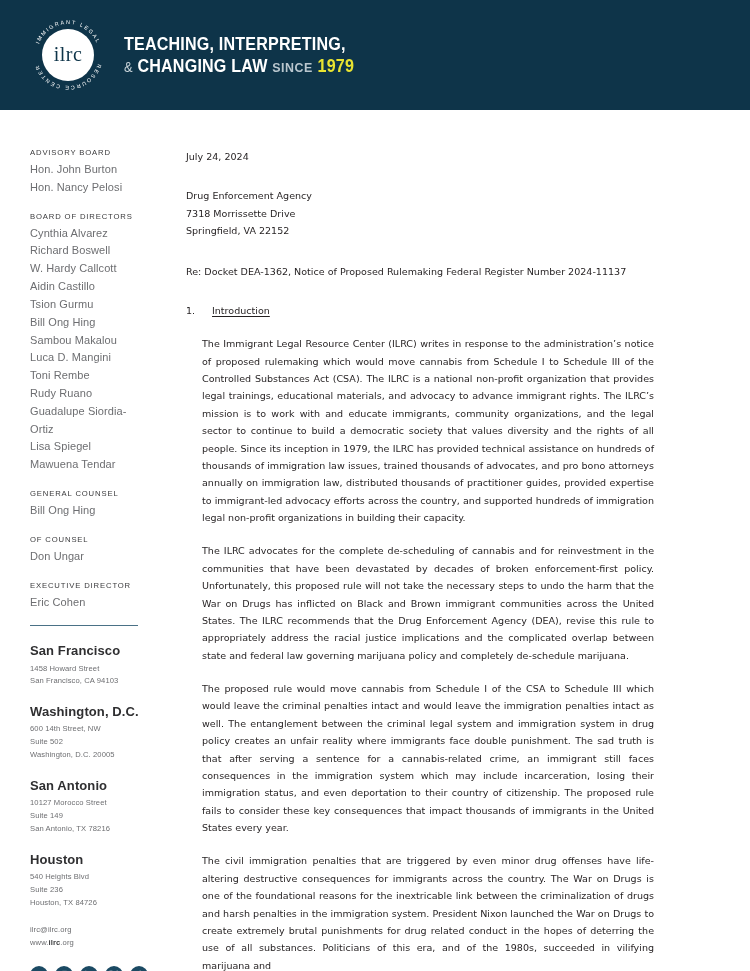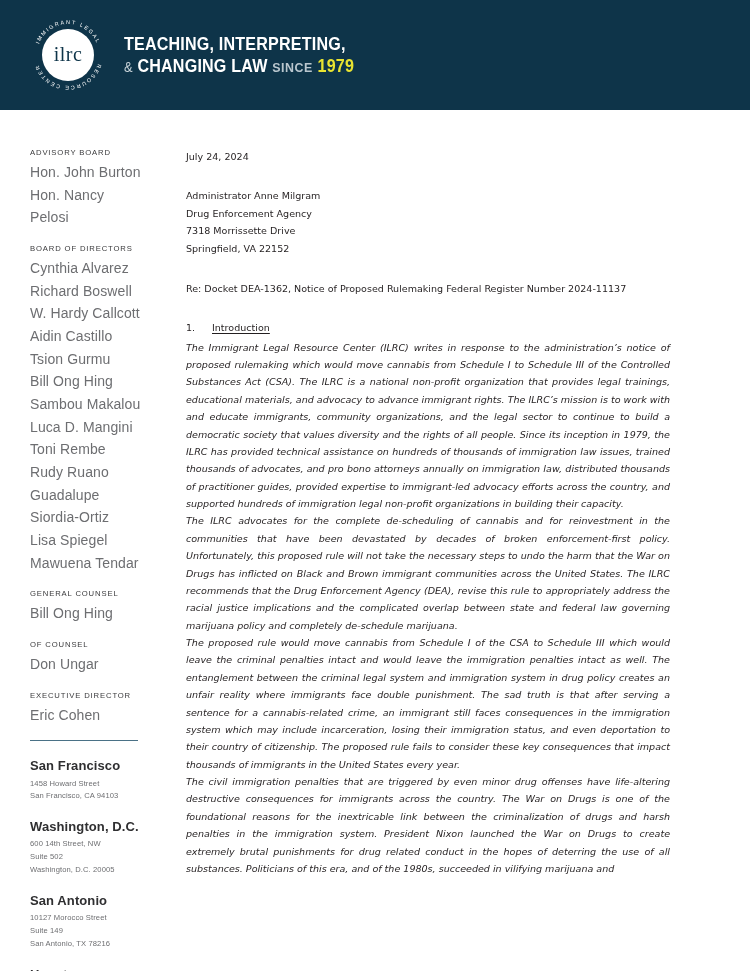--- a/index.html
+++ b/index.html
@@ -79,21 +79,21 @@
 
   .side-heading {
     font-size: 7.7px;
     font-weight: normal;
     letter-spacing: 0.85px;
     color: #3a3a3c;
     margin-bottom: 4px;
     text-transform: uppercase;
   }
   .side-name {
-    font-size: 14px;
+    font-size: 11px;
     color: #6d6e71;
     line-height: 1.62;
     letter-spacing: 0.1px;
   }
   .side-group { margin-bottom: 15px; }
   .side-group.tight { margin-bottom: 14px; }
 
   .divider {
     width: 108px;
     height: 1px;
@@ -164,22 +164,21 @@
     width: 26px;
     flex: 0 0 26px;
   }
   .section-title {
     text-decoration: underline;
     text-underline-offset: 2px;
   }
 
   .para {
     text-align: justify;
-    margin: 0;
-    font-style: italic;
+    margin: 16px;
   }
   .para + .para { margin-top: 0; }
 </style>
 </head>
 <body>
 
 <div class="header-band">
   <div class="logo-seal">
     <svg width="72" height="72" viewBox="0 0 72 72">
       <circle cx="36" cy="36" r="26" fill="#ffffff"></circle>
@@ -310,21 +309,20 @@
       </span>
     </div>
 
   </aside>
 
   <main class="letter">
 
     <div class="letter-date">July 24, 2024</div>
 
     <div class="addr-block">
-      <div class="addr-line">Administrator Anne Milgram</div>
       <div class="addr-line">Drug Enforcement Agency</div>
       <div class="addr-line">7318 Morrissette Drive</div>
       <div class="addr-line">Springfield, VA 22152</div>
     </div>
 
     <div class="re-line">Re: Docket DEA-1362, Notice of Proposed Rulemaking Federal Register Number 2024-11137</div>
 
     <div class="section-head">
       <span class="section-num">1.</span>
       <span class="section-title">Introduction</span>

